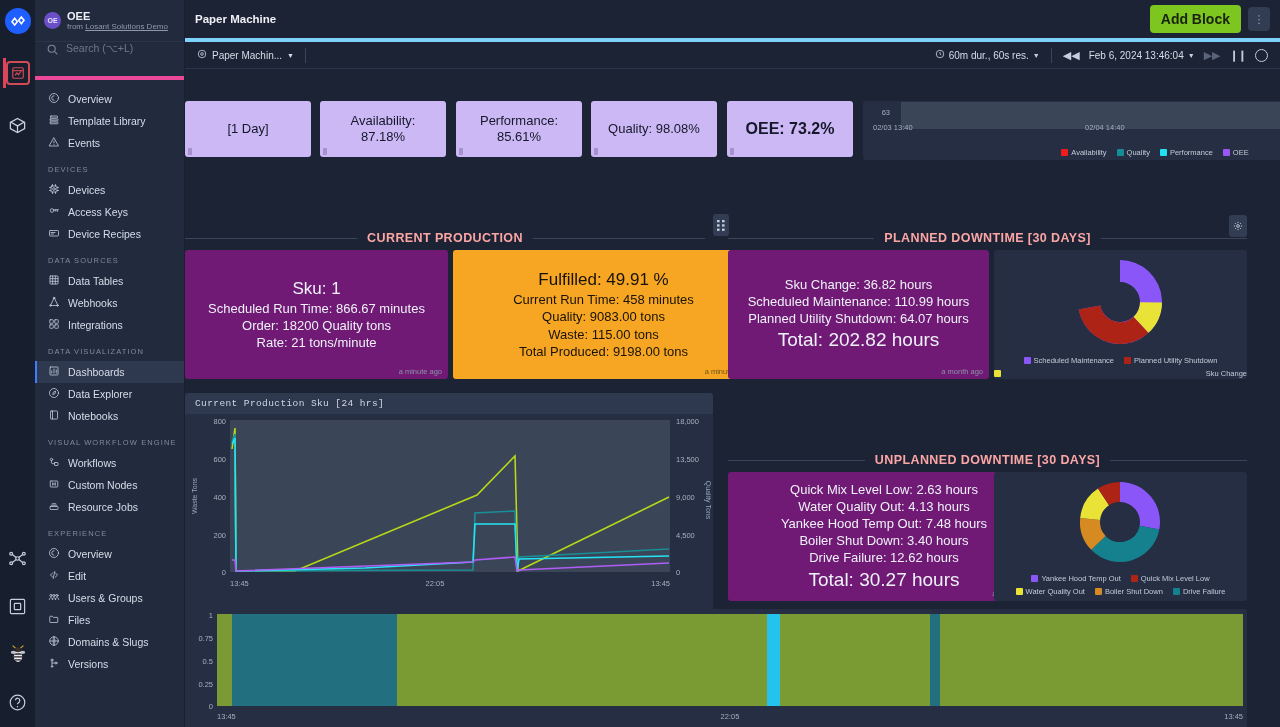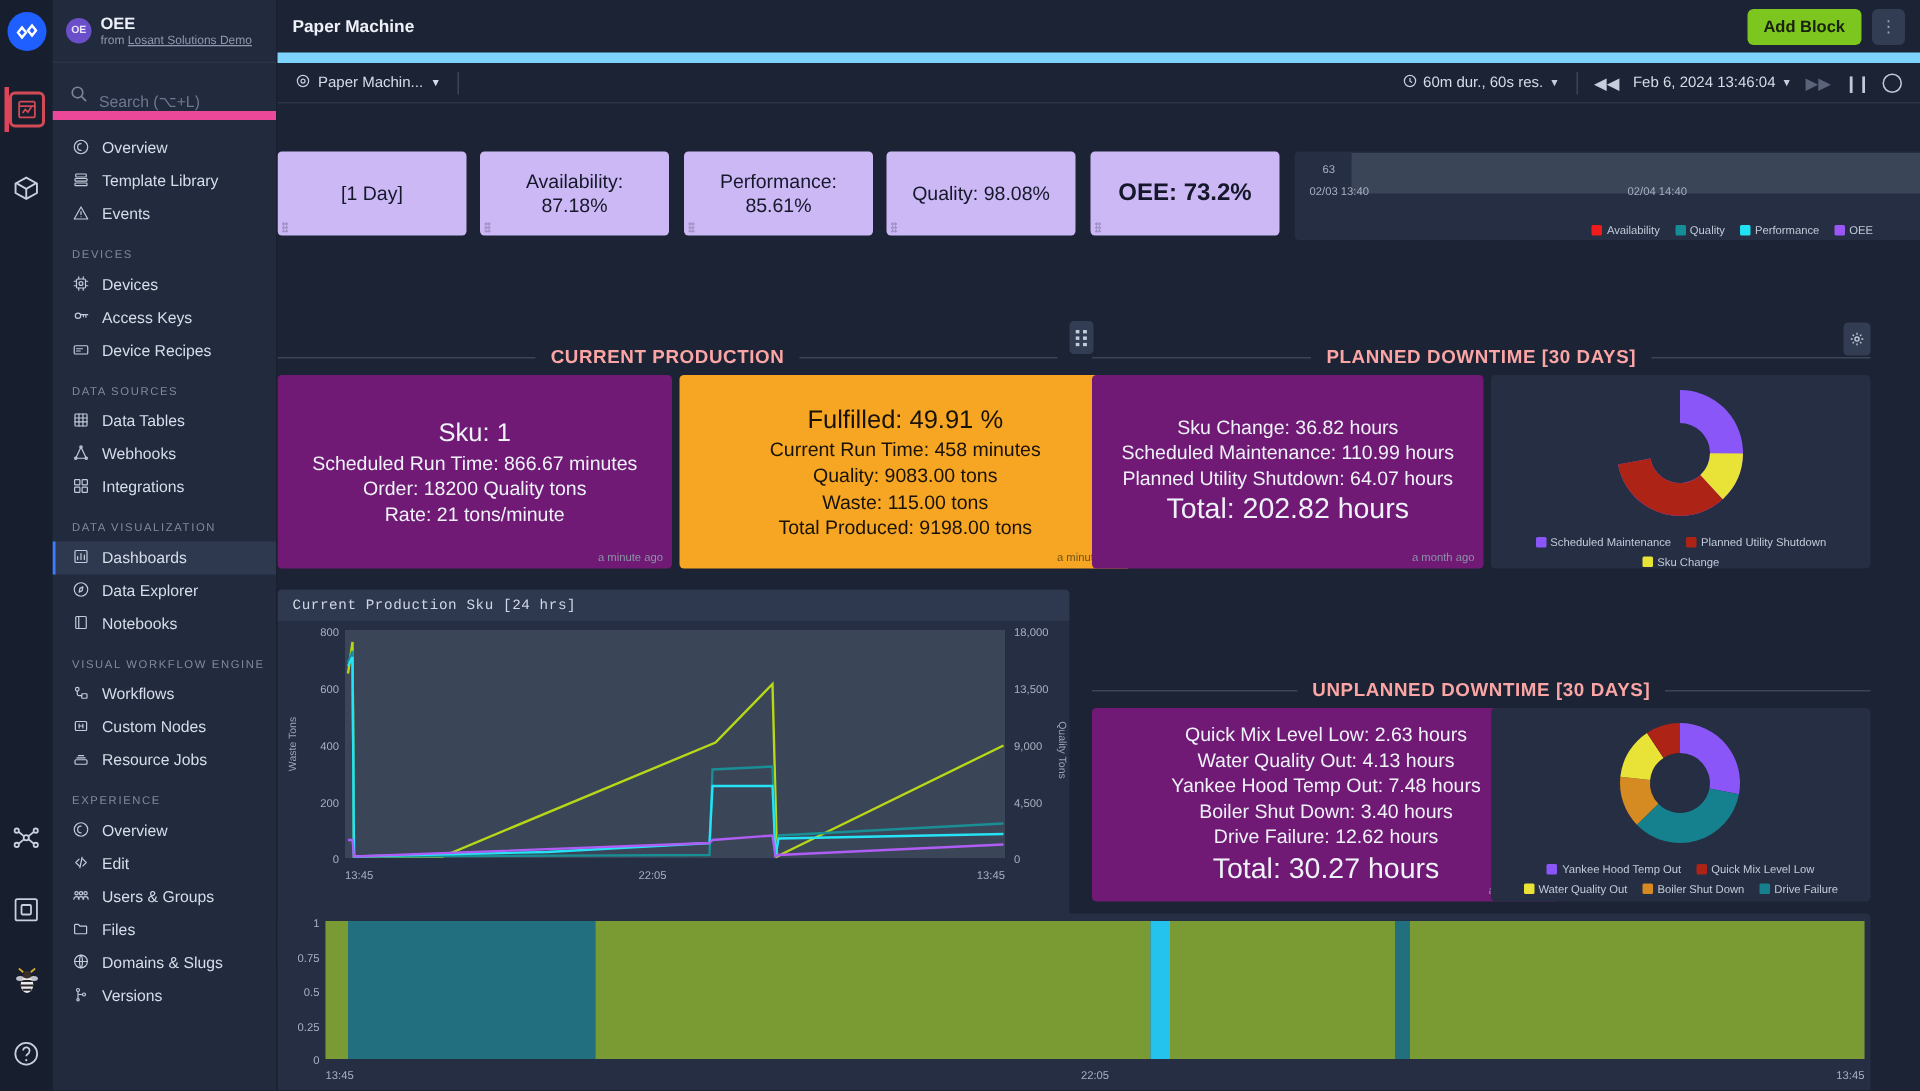--- a/index.html
+++ b/index.html
@@ -50,22 +50,22 @@
   #org-avatar {
     width: 17px; height: 17px; border-radius: 50%; background: #6b4fc9;
     color: #e8e4f8; font-size: 7px; font-weight: bold;
     display: flex; align-items: center; justify-content: center; flex:none;
   }
   #org-text { line-height: 1.15; overflow: hidden; }
   #org-name { font-size: 11px; font-weight: bold; color: #eef1f7; }
   #org-sub { font-size: 8px; color: #8e99ae; white-space: nowrap; }
   #org-sub u { text-decoration: underline; }
   #search-row {
-    height: 38px; display: flex; align-items: flex-end; gap: 7px;
-    padding: 0 11px; border-bottom: 6px solid #ec4899;
+    height: 38px; display: flex; align-items: flex-start; gap: 7px;
+    padding: 0 11px; border-bottom: 4px solid #ec4899;
   }
   #search-row svg { flex: none; }
   #search-input {
     background: transparent; border: none; outline: none;
     color: #7b869b; font-size: 10.5px; width: 100%;
     font-family: "Liberation Sans", sans-serif;
   }
   #search-input::placeholder { color: #6d7890; }
   #nav { flex: 1; overflow: hidden; padding-top: 8px; }
   .nav-group-label {
@@ -80,26 +80,26 @@
   .nav-item svg { flex:none; }
   .nav-item.active { background: #2e3950; }
   .nav-item.active::before {
     content:""; position:absolute; left:0; top:0; bottom:0; width:2px; background:#3d7dff;
   }
 
   
   #content { flex: 1; height: 727px; display: flex; flex-direction: column; min-width:0; }
 
   #topbar {
-    height: 42px; background: #1c2334; border-bottom: 7px solid #7dd3fc;
+    height: 42px; background: #1c2334; border-bottom: 4px solid #7dd3fc;
     display: flex; align-items: center; padding: 0 10px; flex: none;
   }
   #page-title { font-size: 11.5px; font-weight: bold; color: #eef1f7; flex: 1; }
   #add-block {
-    background: #7cc61f; color: #19220f; font-weight: bold; font-size: 11px;
+    background: #7cc61f; color: #19220f; font-weight: bold; font-size: 14px;
     border: none; border-radius: 4px; padding: 6px 11px; cursor: pointer;
     font-family: "Liberation Sans", sans-serif;
   }
   #kebab-button {
     width: 22px; height: 24px; background: #323d53; border-radius: 4px;
     margin-left: 7px; color: #98a3b8; font-size: 11px; border:none;
     display:flex;align-items:center;justify-content:center; cursor:pointer;
   }
 
   #subbar {
@@ -603,21 +603,21 @@
       </svg>
       <div class="legend">
         <span class="it">
             <i class="sw" style="background:#8a56f8"></i>
             <span>Scheduled Maintenance</span>
           </span>
         <span class="it">
             <i class="sw" style="background:#ad2316"></i>
             <span>Planned Utility Shutdown</span>
           </span>
-        <span class="it" style="flex-basis:100%;justify-content:center;">
+        <span class="it" style="flex-basis:100%;justify-content:space-between;">
             <i class="sw" style="background:#eae337"></i>
             <span>Sku Change</span>
           </span>
       </div>
     </div>
 
     <div class="chart-panel" style="left:0px;top:324px;width:528px;height:253px;">
       <div class="chart-title">Current Production Sku [24 hrs]</div>
       <svg width="528" height="196" viewBox="0 0 528 196">
         <rect x="45" y="6" width="440" height="152" fill="#3a4558"></rect>

